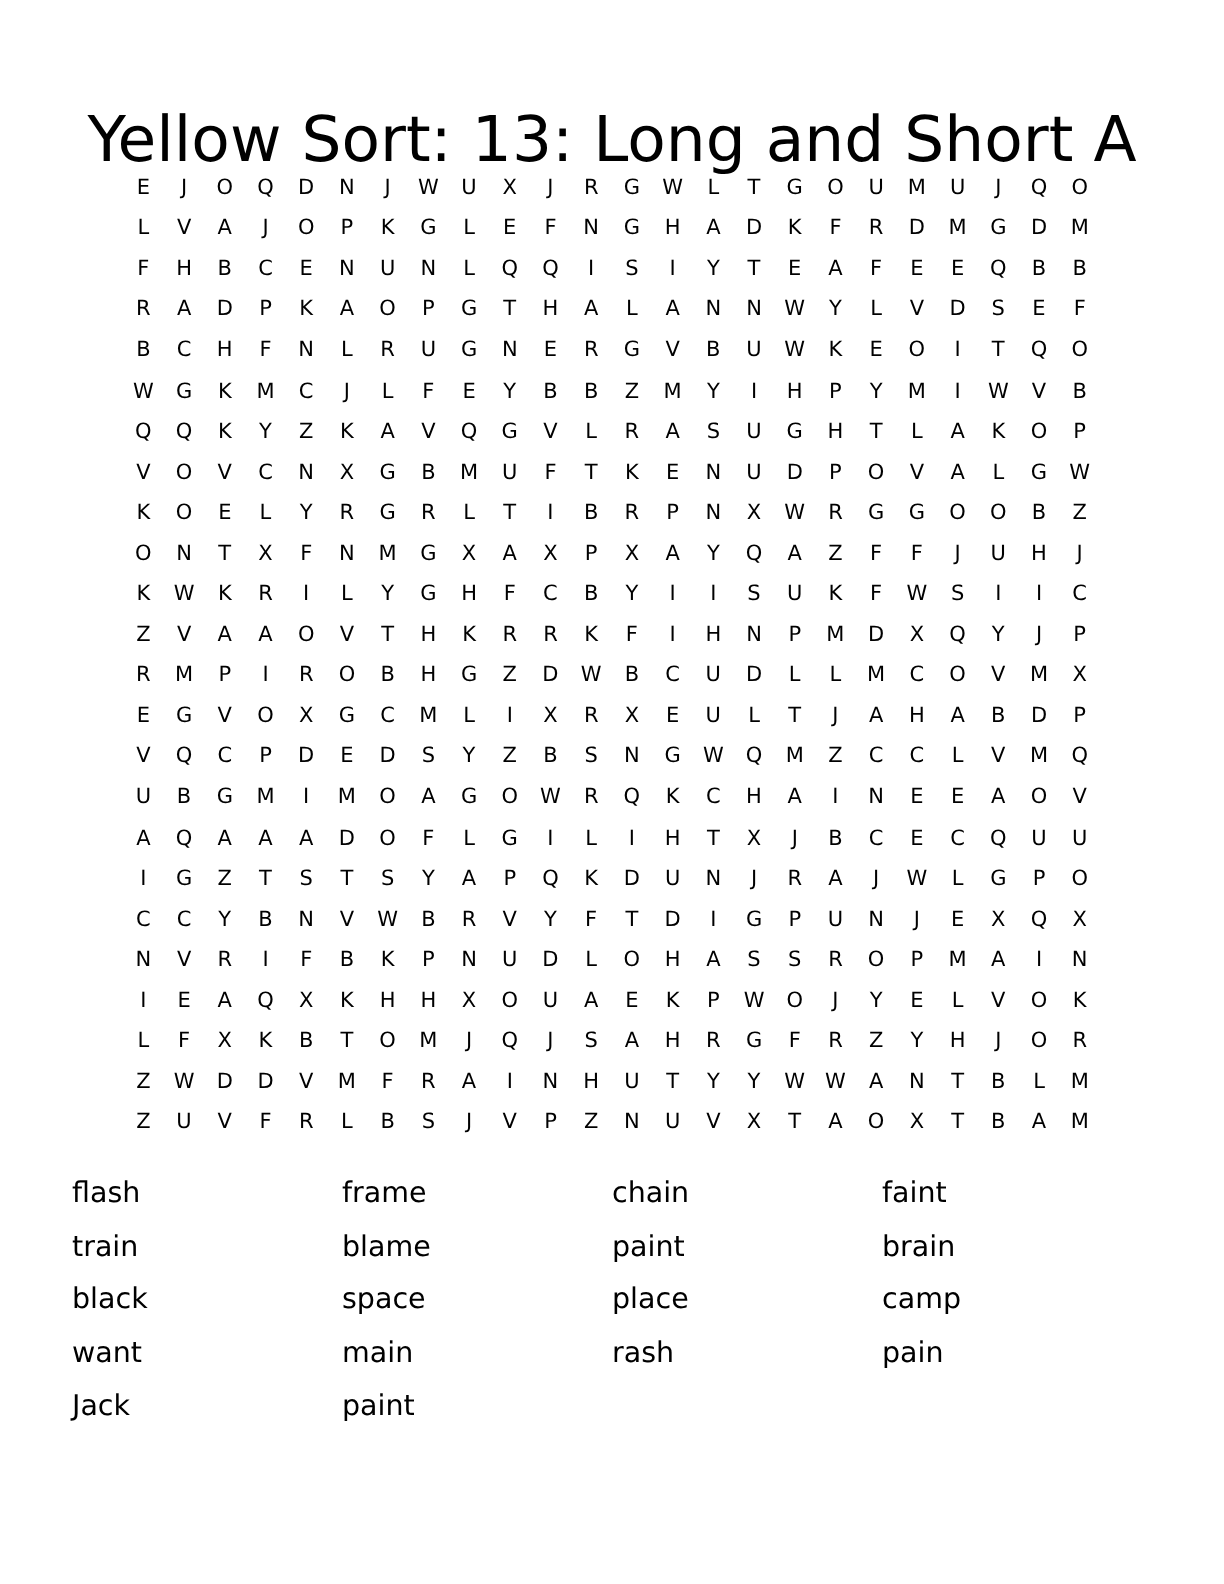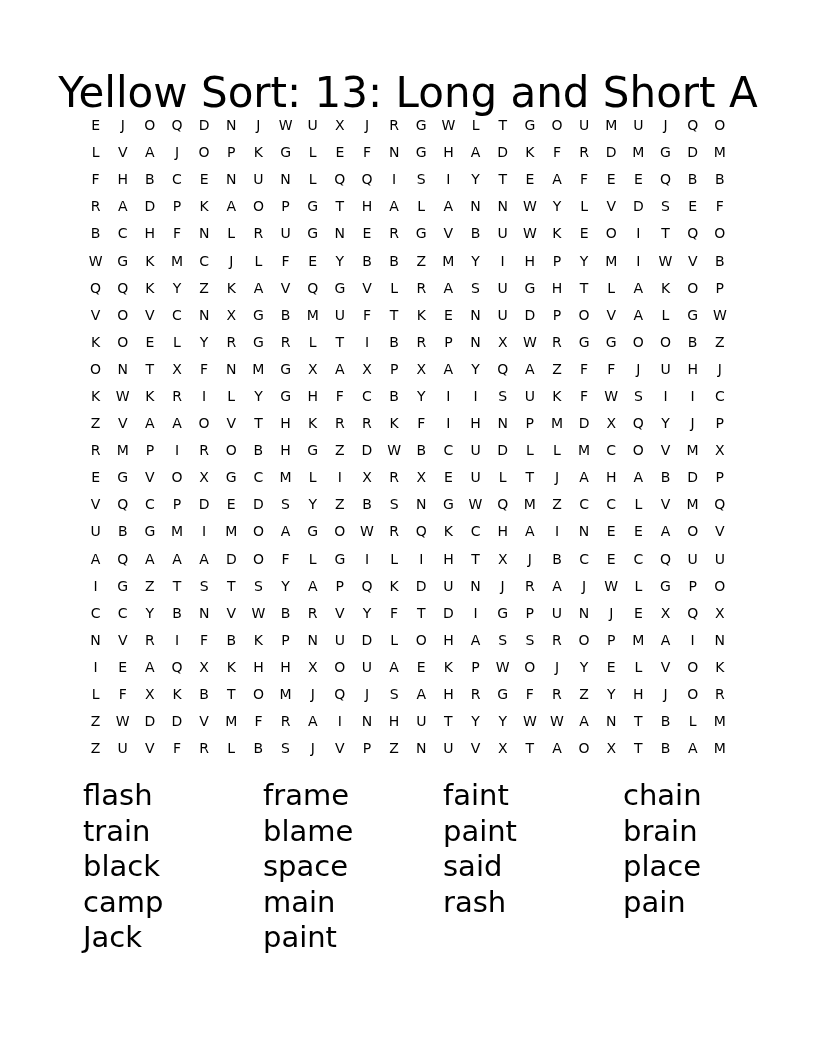--- a/index.html
+++ b/index.html
@@ -5,21 +5,21 @@
   html, body { margin: 0; padding: 0; background: #ffffff; }
   body { width: 816px; height: 1056px; position: relative; overflow: hidden;
          font-family: "DejaVu Sans", "Liberation Sans", sans-serif; color: #000; }
   .title { position: absolute; left: 0; top: 38px; width: 816px; text-align: center;
            font-size: 42px; line-height: 54px; font-weight: normal; letter-spacing: 0px; }
   .grid { position: absolute; left: 82px; top: 112px; }
   .grid-row { display: flex; height: 27.1px; align-items: center; }
   .cell { width: 27.15px; text-align: center; font-size: 14px; line-height: 27px; }
   .words { position: absolute; left: 48px; top: 778px; display: grid;
            grid-template-columns: 180px 180px 180px 180px; grid-auto-rows: 35.6px; }
-  .word { font-size: 29px; line-height: 35px; margin-left: 35px; }
+  .word { font-size: 19px; line-height: 35px; }
 </style>
 </head>
 <body>
 
 <h1 class="title">Yellow Sort: 13: Long and Short A</h1>
 
 <div class="grid" id="grid">
     <div class="grid-row">
       <span class="cell">E</span>
       <span class="cell">J</span>
@@ -642,29 +642,29 @@
       <span class="cell">T</span>
       <span class="cell">B</span>
       <span class="cell">A</span>
       <span class="cell">M</span>
     </div>
   </div>
 
 <div class="words" id="words">
     <div class="word">flash</div>
     <div class="word">frame</div>
+    <div class="word">chain</div>
     <div class="word">faint</div>
-    <div class="word">chain</div>
     <div class="word">train</div>
     <div class="word">blame</div>
     <div class="word">paint</div>
     <div class="word">brain</div>
     <div class="word">black</div>
     <div class="word">space</div>
-    <div class="word">said</div>
     <div class="word">place</div>
     <div class="word">camp</div>
+    <div class="word">want</div>
     <div class="word">main</div>
     <div class="word">rash</div>
     <div class="word">pain</div>
     <div class="word">Jack</div>
     <div class="word">paint</div>
   </div>
 
 </body></html>

